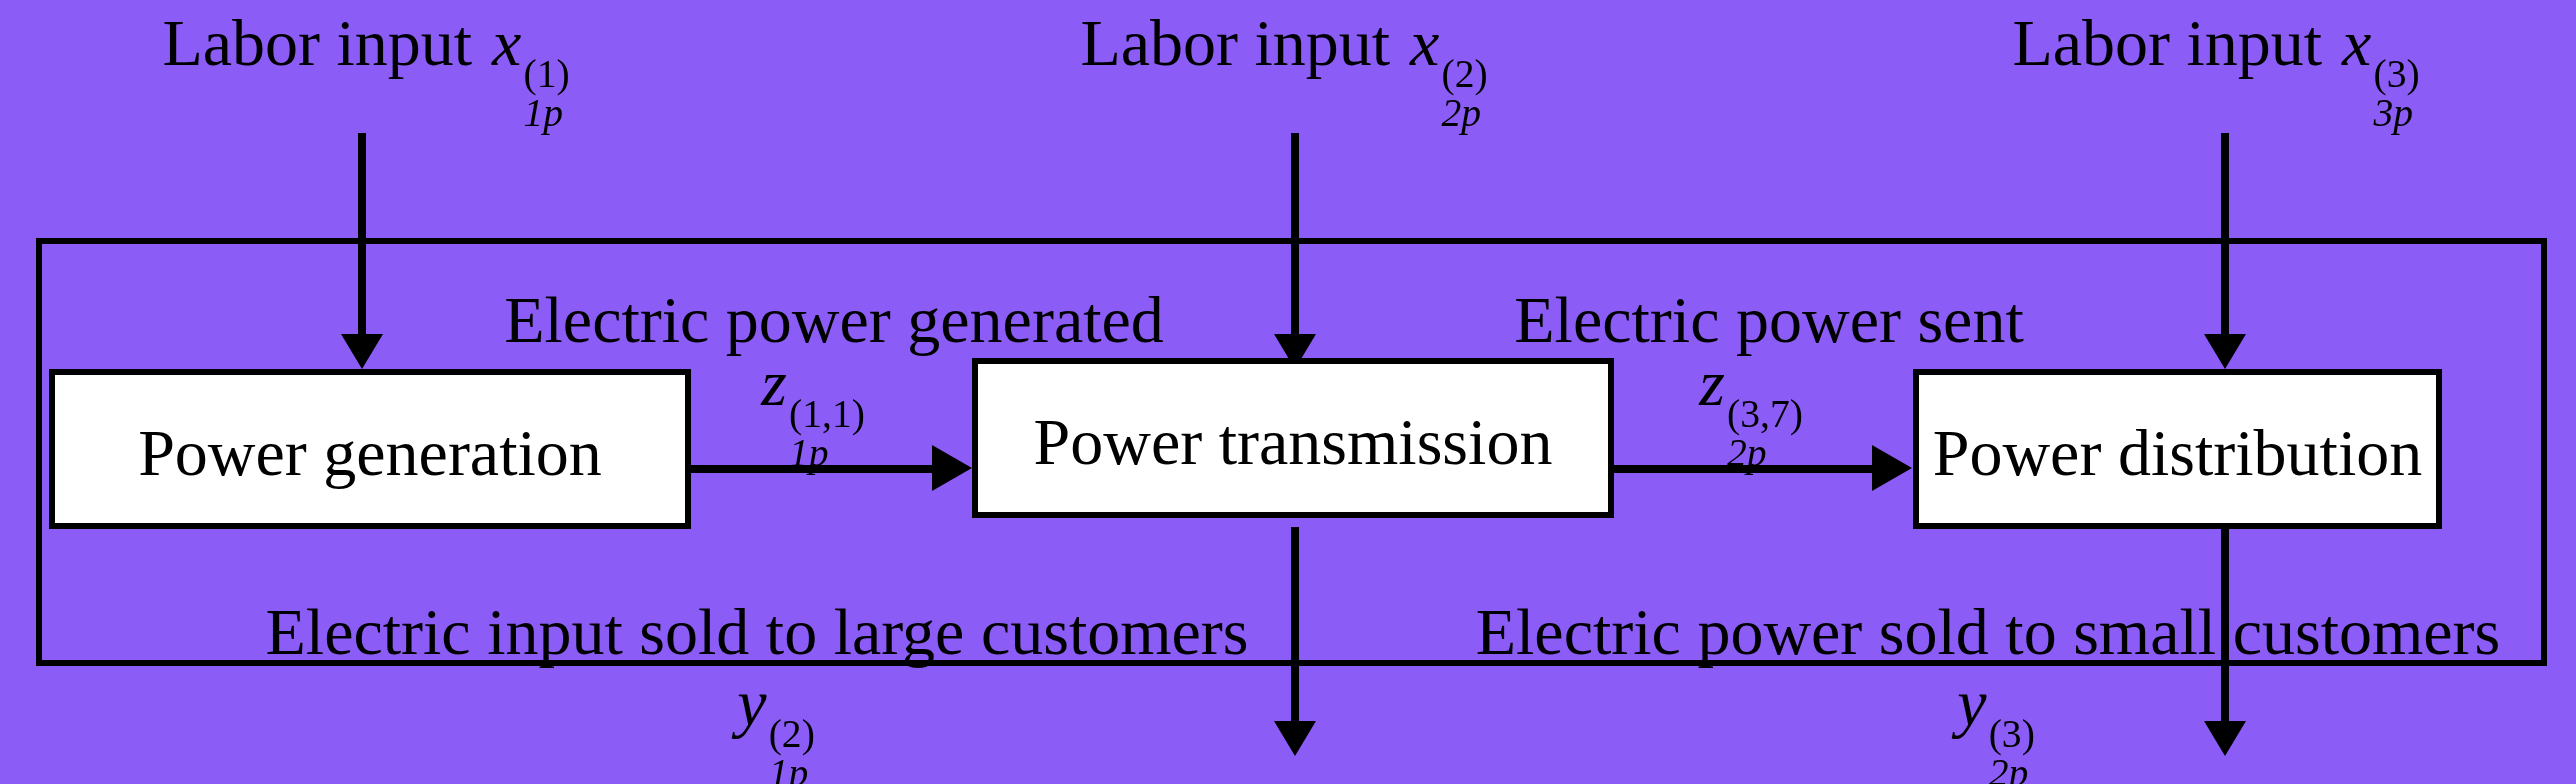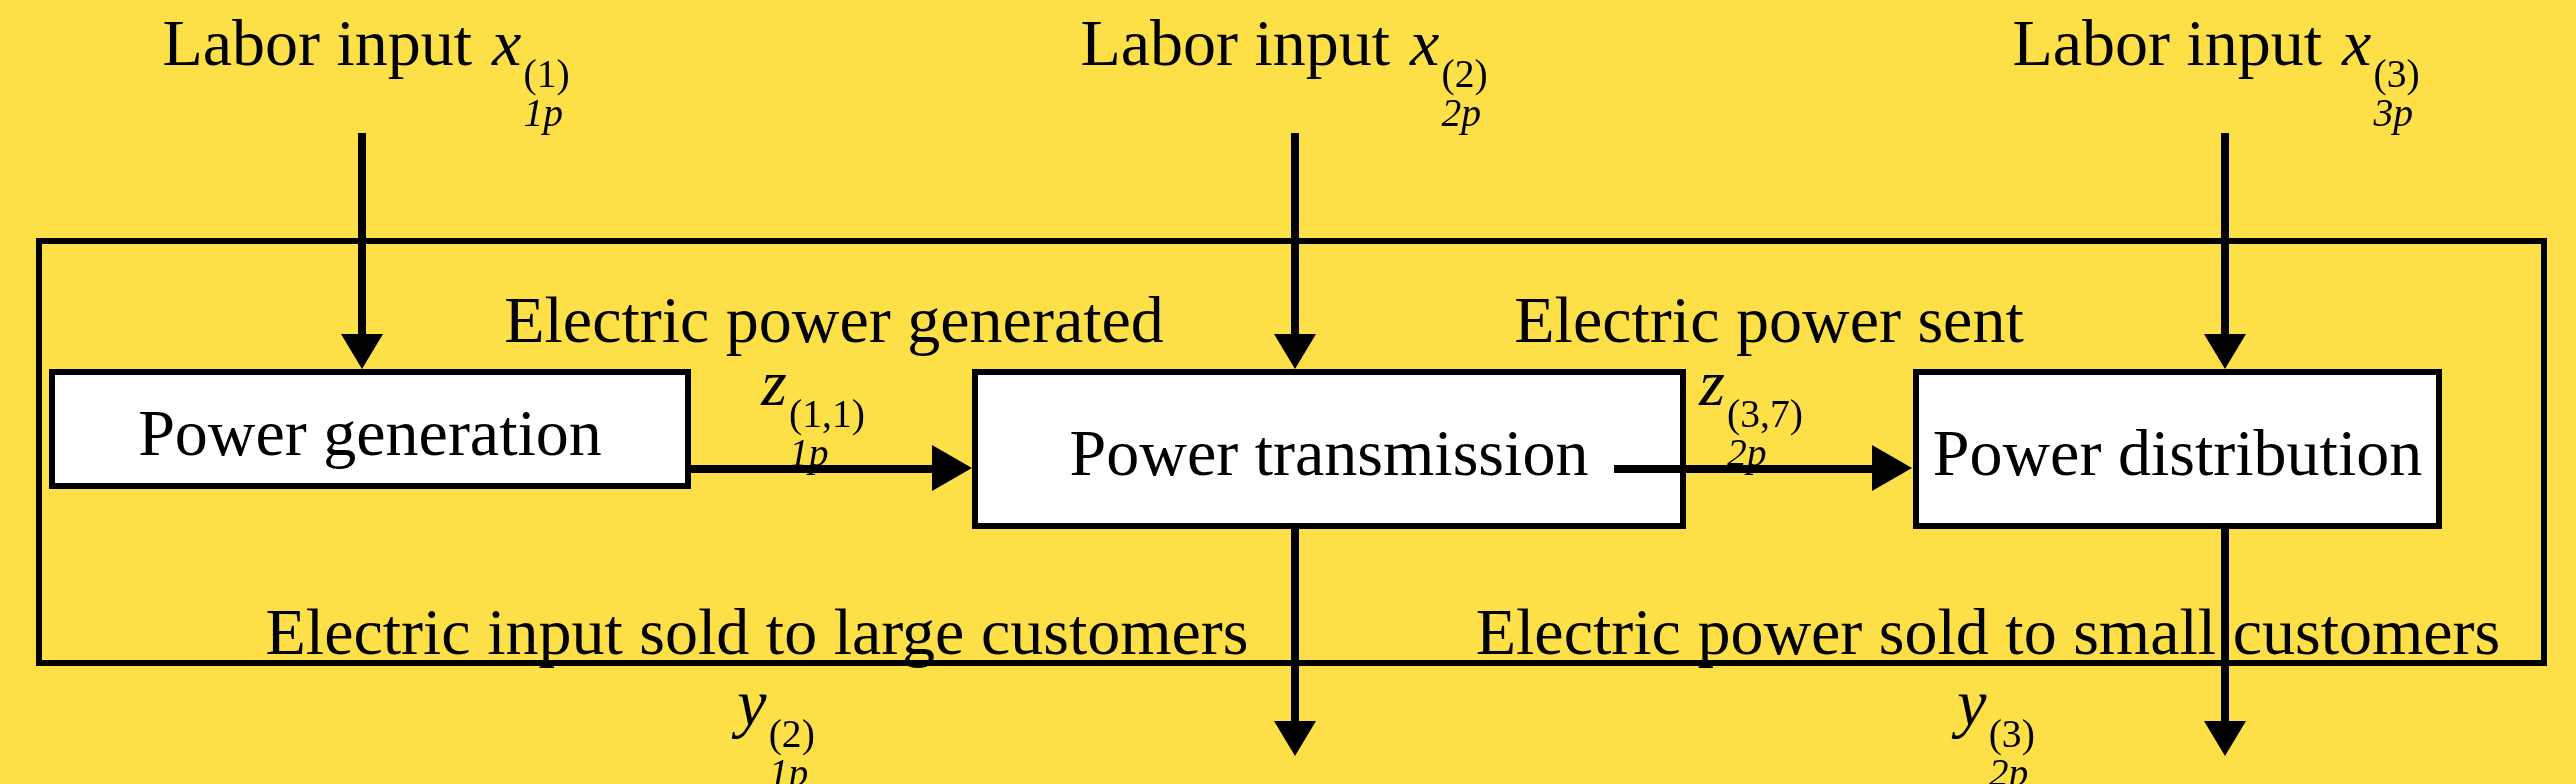--- a/index.html
+++ b/index.html
@@ -3,28 +3,28 @@
 <meta charset="utf-8">
 <style>
   html, body {
     margin: 0; padding: 0;
     background: #ffffff;
     width: 2576px; height: 784px;
     overflow: hidden;
     font-family: "Liberation Serif", "DejaVu Serif", serif;
     color: #000000;
   }
-  .canvas { position: relative; width: 2576px; height: 784px; background: #fde047; }
+  .canvas { position: relative; width: 2576px; height: 784px; background: #8b5cf6; }
 
   
   .rect { position: absolute; box-sizing: border-box; border: 6.7px solid #000; background: #fff; }
   .outer  { left: 36px;   top: 238px; width: 2511px; height: 428px; background: transparent; }
   .stage  { display: flex; align-items: center; justify-content: center; }
-  .stage1 { left: 49px;   top: 369px; width: 642px; height: 120px; text-align: right; }
-  .stage2 { left: 972px; top: 369px; width: 714px; height: 160px; }
+  .stage1 { left: 49px;   top: 369px; width: 642px; height: 160px; text-align: right; }
+  .stage2 { left: 972px; top: 358px; width: 642px; height: 160px; }
   .stage3 { left: 1913px; top: 369px; width: 529px; height: 160px; }
   .stage span { font-size: 66px; padding-top: 7.5px; }
 
   
   .lbl {
     position: absolute;
     font-size: 66px;
     line-height: 1.12;
     white-space: nowrap;
     transform: translateX(-50%);

